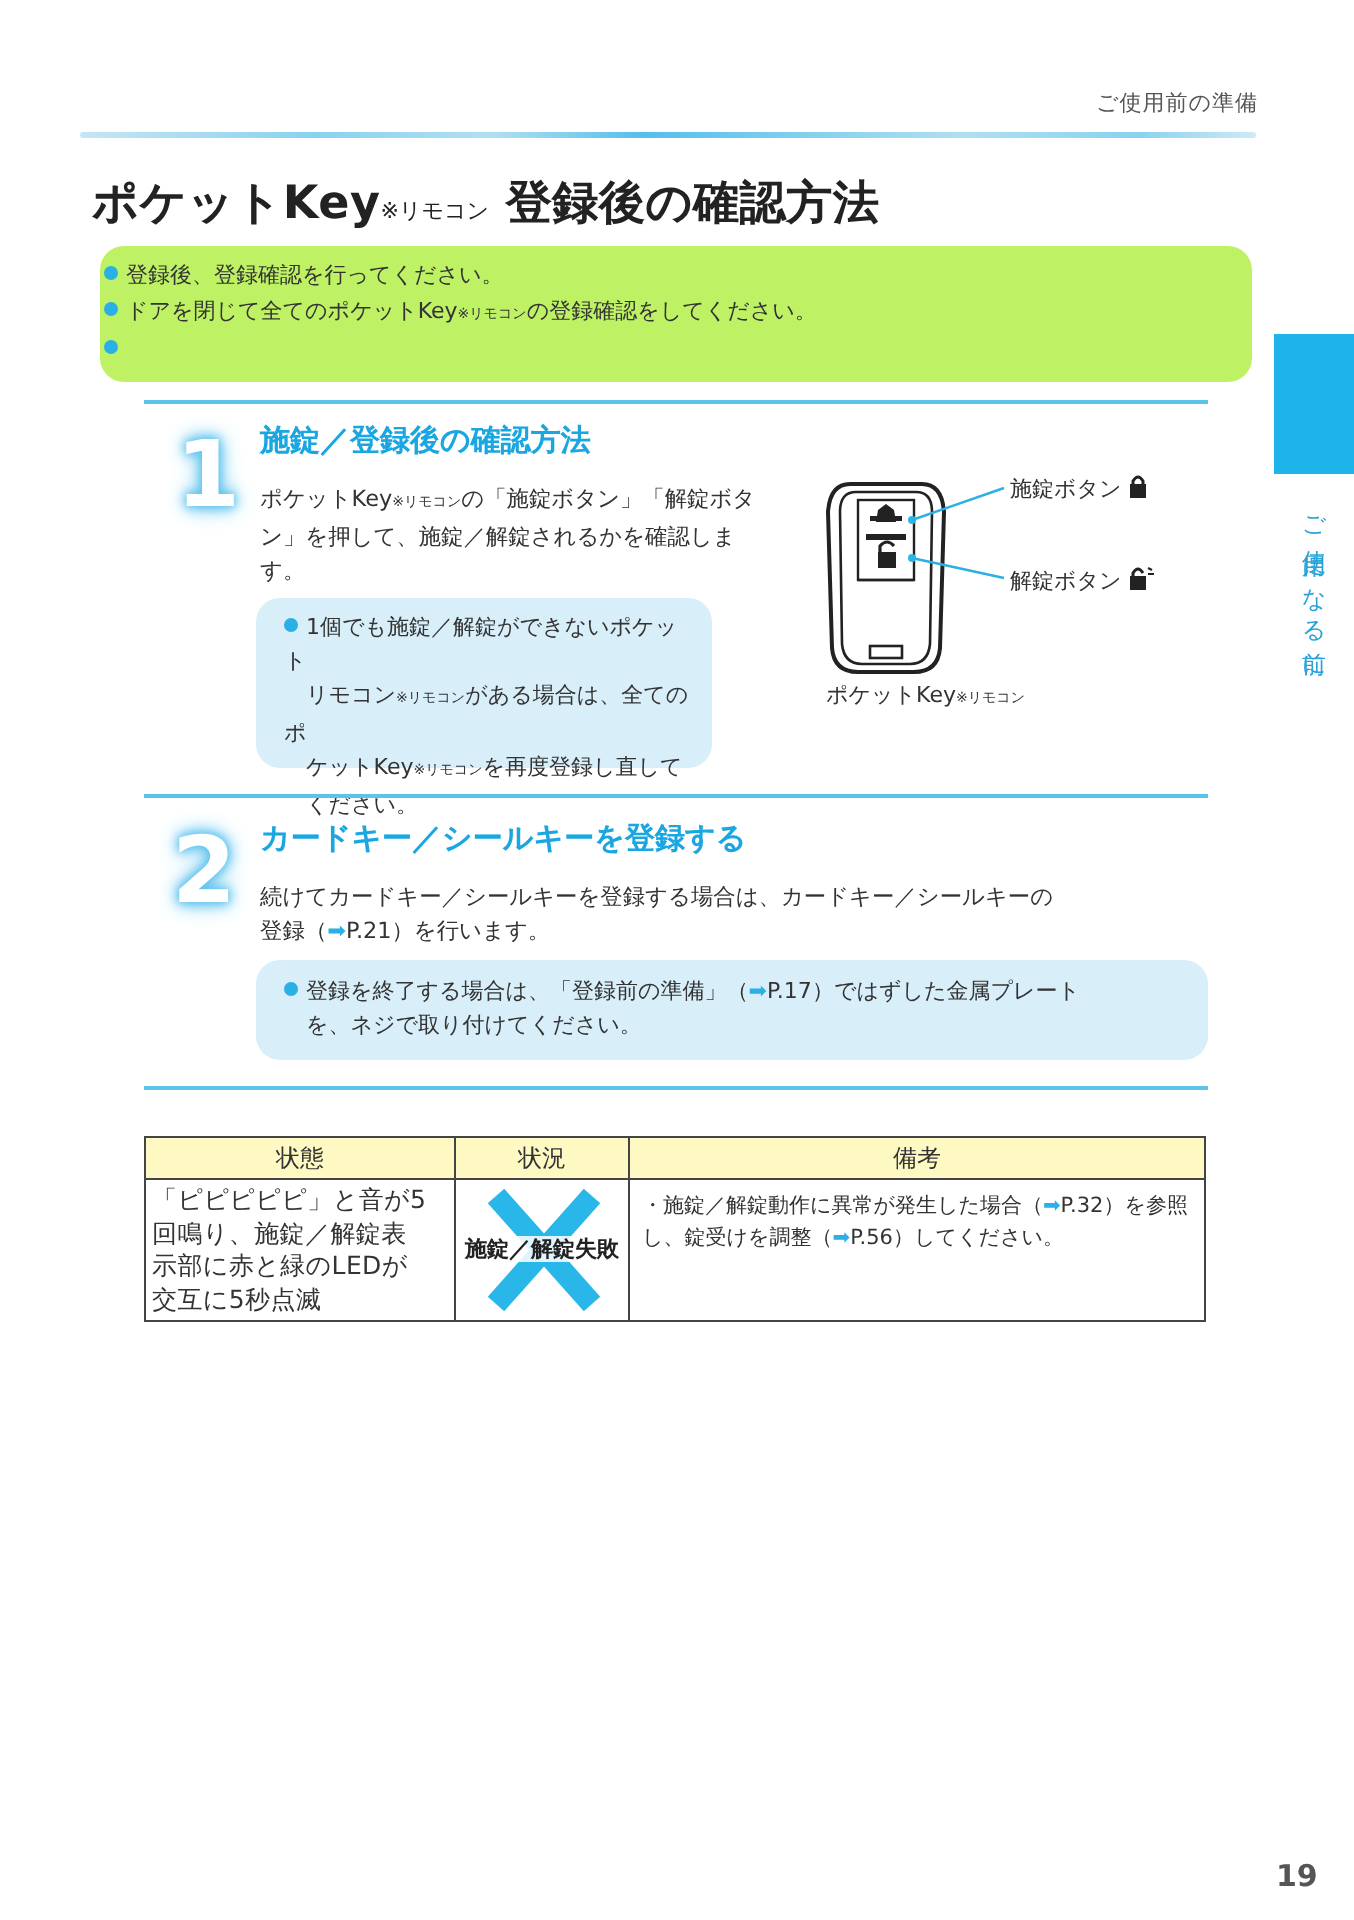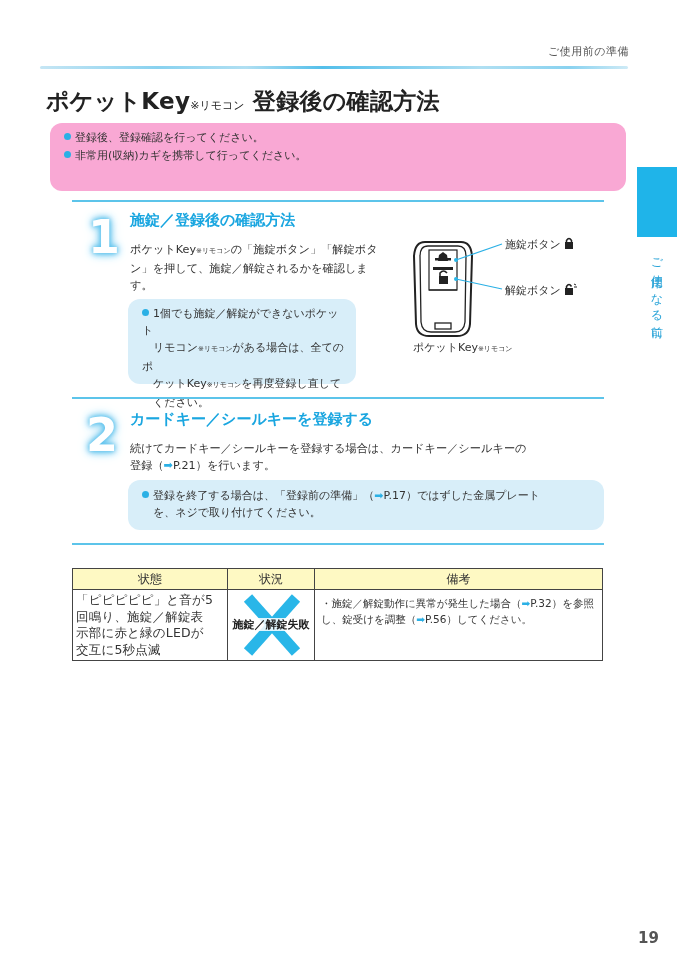--- a/index.html
+++ b/index.html
@@ -7,21 +7,21 @@
   body { position: relative; font-family: "DejaVu Sans", "Liberation Sans", sans-serif; color: #333333; }
 
   .section-label { position: absolute; right: 48px; top: 44px; font-size: 11px; color: #555; letter-spacing: 0.5px; }
   .top-rule { position: absolute; left: 40px; top: 66px; width: 588px; height: 3px;
     background: linear-gradient(90deg, #bfe3f3 0%, #7ccdee 20%, #a8dcf1 35%, #41b8e8 48%, #6fc8ec 60%, #a7dcf1 75%, #7ccdee 90%, #c9e8f5 100%);
     border-radius: 2px; opacity: .9; }
 
   .page-title { position: absolute; left: 46px; top: 86px; font-size: 23px; font-weight: bold; color: #222; letter-spacing: 0.3px; white-space: nowrap; }
   .page-title .small { font-size: 11px; font-weight: normal; letter-spacing: 0; }
 
-  .intro-box { position: absolute; left: 50px; top: 123px; width: 576px; height: 68px; background: #f9a8d4; border-radius: 12px; padding: 6px 14px; }
+  .intro-box { position: absolute; left: 50px; top: 123px; width: 576px; height: 68px; background: #bef264; border-radius: 12px; padding: 6px 2px; }
   .bullet-line { font-size: 11px; line-height: 17.5px; color: #333; white-space: nowrap; }
   .dot { display: inline-block; width: 7px; height: 7px; border-radius: 50%; background: #2bb0e5; margin-right: 4px; vertical-align: 1px; }
   .tiny { font-size: 7px; }
 
   .side-tab { position: absolute; left: 637px; top: 167px; width: 40px; height: 70px; background: #1fb4e9; }
   .side-text { position: absolute; left: 649px; top: 250px; width: 16px; font-size: 12px; color: #2aa4d8; writing-mode: vertical-rl; letter-spacing: 2px; }
 
   .rule { position: absolute; height: 2px; background: #5cc4ea; }
 
   .step-num { position: absolute; font-size: 46px; font-weight: bold; color: #ffffff; font-family: "DejaVu Sans", sans-serif;
@@ -57,21 +57,24 @@
 
 <div class="page-title">
   <span>ポケットKey</span><span class="small">※リモコン</span><span> 登録後の確認方法</span>
 </div>
 
 <div class="intro-box">
   <div class="bullet-line">
     <span class="dot"></span><span>登録後、登録確認を行ってください。</span>
   </div>
   <div class="bullet-line">
-    <span class="dot"></span><span>非常用(収納)カギを携帯して行ってください。</span>
+    <span class="dot"></span><span>ドアを閉じて全てのポケットKey</span><span class="tiny">※リモコン</span><span>の登録確認をしてください。</span>
+  </div>
+  <div class="bullet-line">
+    <span class="dot"></span>
   </div>
 </div>
 
 <div class="side-tab"></div>
 <div class="side-text">ご使用になる前に</div>
 
 <div class="rule" style="left:72px; top:200px; width:532px;"></div>
 <div class="step-num" style="left:88px; top:214px;">1</div>
 <div class="step-title" style="left:130px; top:211px;">施錠／登録後の確認方法</div>
 <div class="step-body" style="left:130px; top:241px; width:258px;">

